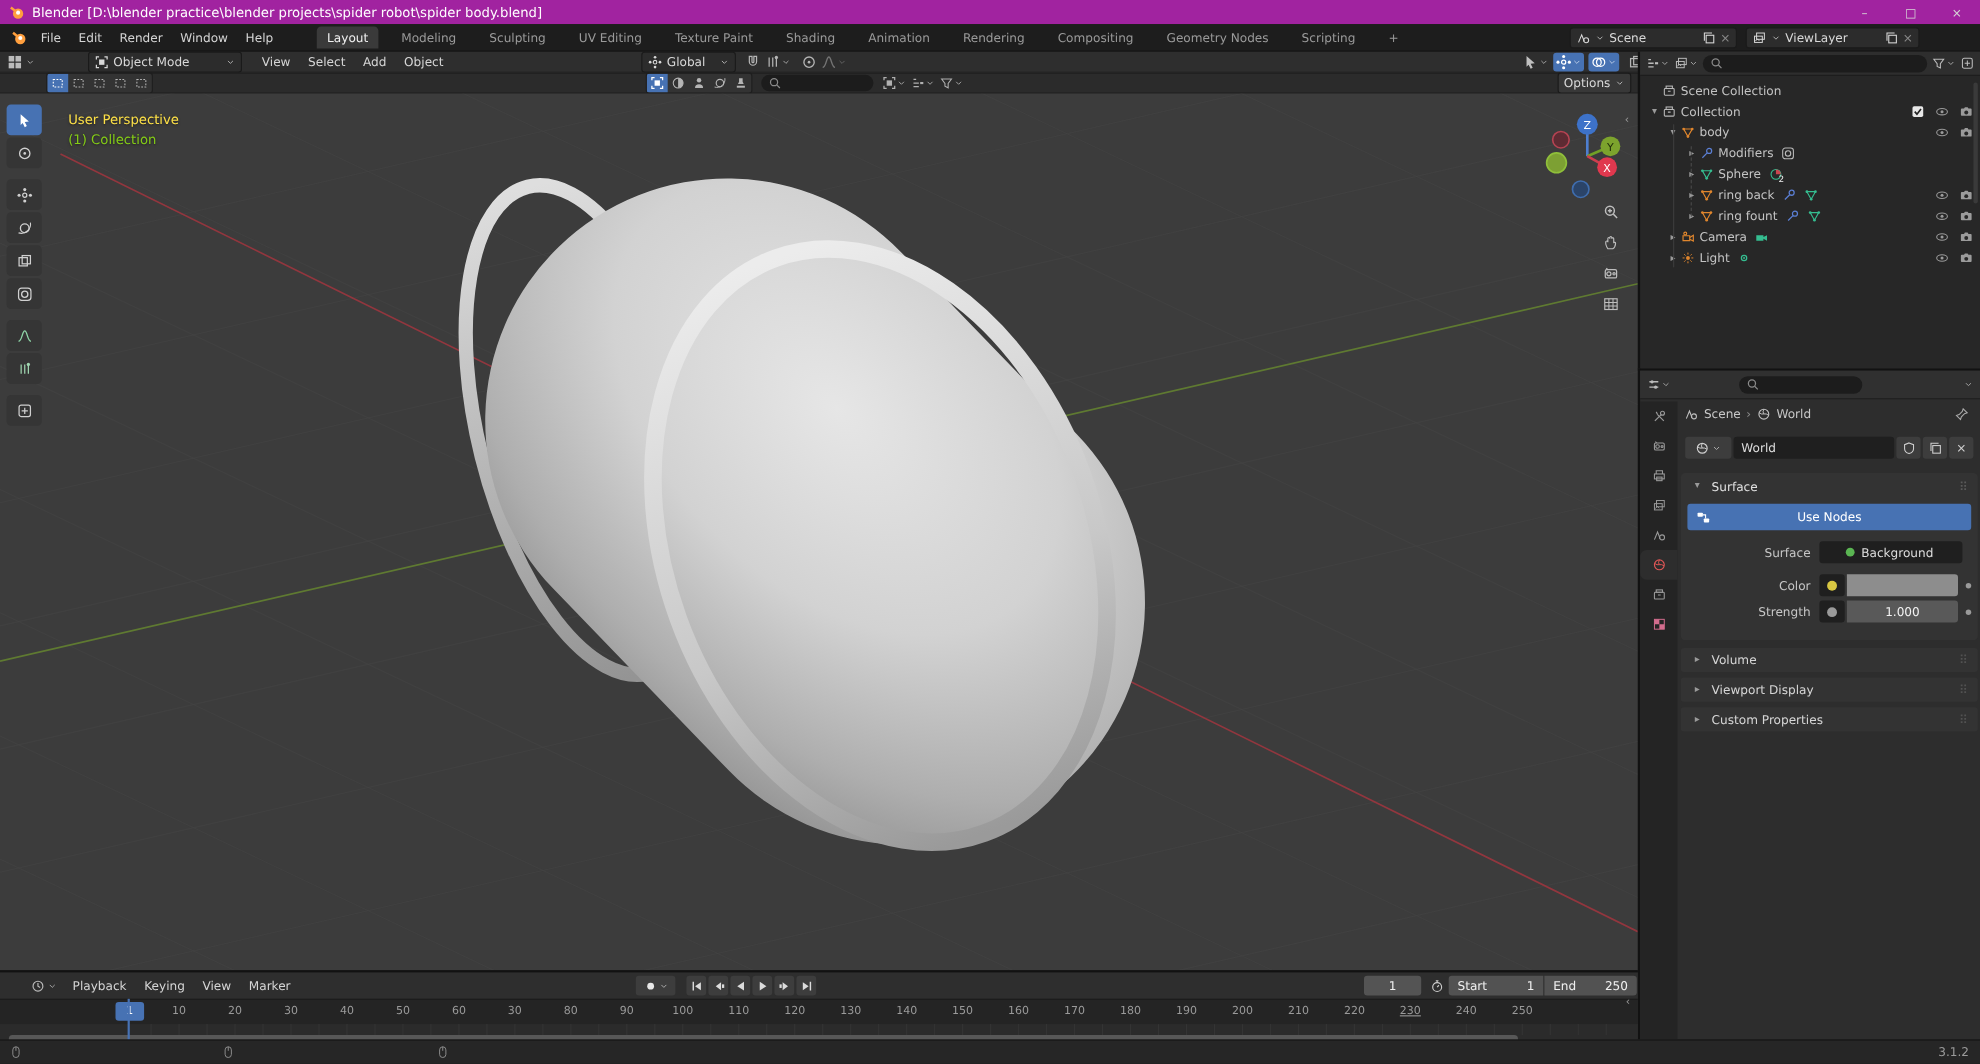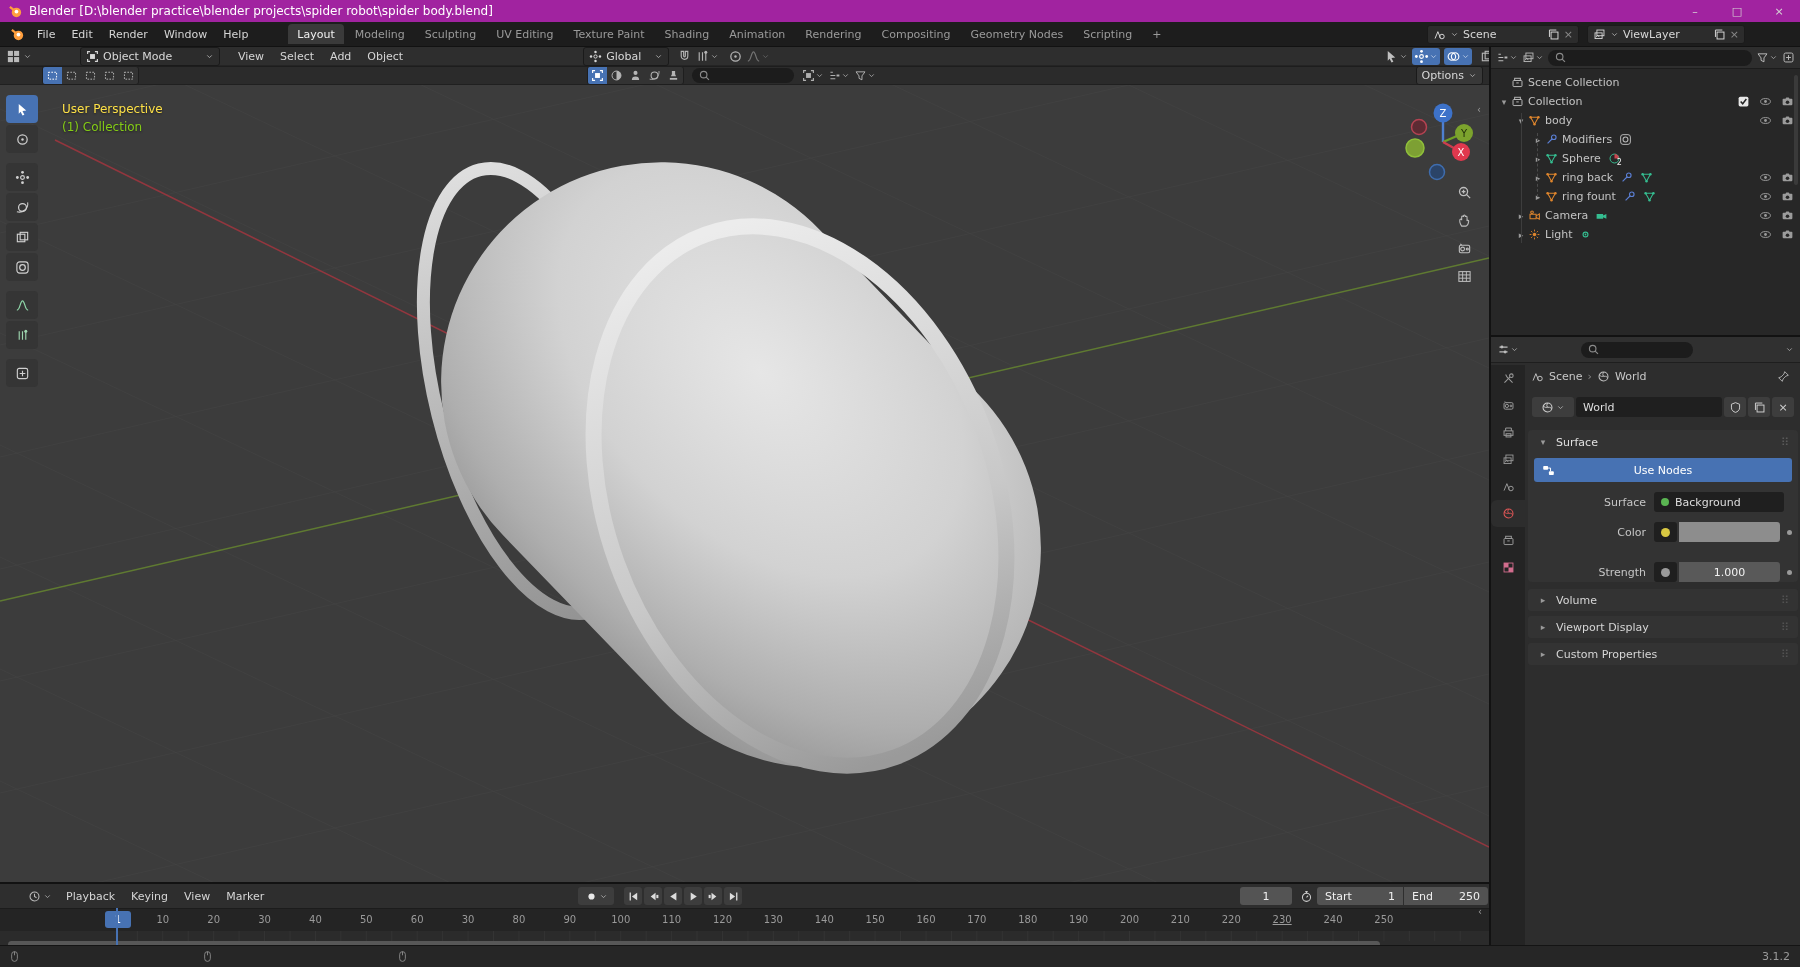--- a/index.html
+++ b/index.html
@@ -354,21 +354,21 @@
   <svg class="ic" style="margin:0 4px 0 10px">
       <use href="#i-blender"></use>
     </svg>
   <span id="top-menus" class="row" style="height:100%">
       <span class="menu-item">File</span>
       <span class="menu-item">Edit</span>
       <span class="menu-item">Render</span>
       <span class="menu-item">Window</span>
       <span class="menu-item">Help</span>
     </span>
-  <span id="ws-tabs" class="row" style="margin-left:32px;gap:2px">
+  <span id="ws-tabs" class="row" style="margin-left:32px;gap:12px">
       <span class="tab active">Layout</span>
       <span class="tab">Modeling</span>
       <span class="tab">Sculpting</span>
       <span class="tab">UV Editing</span>
       <span class="tab">Texture Paint</span>
       <span class="tab">Shading</span>
       <span class="tab">Animation</span>
       <span class="tab">Rendering</span>
       <span class="tab">Compositing</span>
       <span class="tab">Geometry Nodes</span>
@@ -1121,34 +1121,34 @@
       <span style="margin-left:auto;color:#5a5a5a;letter-spacing:1px">⠿</span>
     </div>
     <div class="row" style="margin:4px 6px 0 6px;height:24px;background:#4772b3;border-radius:3px;color:#fff;position:relative">
       <svg class="ic14" style="position:absolute;left:8px">
           <use href="#i-nodes"></use>
         </svg>
       <span style="flex:1;text-align:center">Use Nodes</span>
     </div>
     <div class="row" style="margin-top:10px;height:20px">
       <span style="width:126px;text-align:right;padding-right:8px;color:#c6c6c6">Surface</span>
-      <span class="field" style="width:130px;height:20px;padding:0 7px;gap:6px">
+      <span class="field" style="width:130px;height:20px;padding:0 24px;gap:6px">
         <span class="dot" style="width:8px;height:8px;background:#5ab552"></span>
         <span>Background</span>
       </span>
     </div>
     <div class="row" style="margin-top:10px;height:20px">
       <span style="width:126px;text-align:right;padding-right:8px;color:#c6c6c6">Color</span>
       <span class="field" style="width:23px;height:20px;justify-content:center">
           <span class="dot" style="width:9px;height:9px;background:#d8c742"></span>
         </span>
       <span style="width:101px;height:20px;background:#8d8d8d;border-radius:0 3px 3px 0;margin-left:2px"></span>
       <span class="dot" style="width:5px;height:5px;background:#9a9a9a;margin-left:7px"></span>
     </div>
-    <div class="row" style="margin-top:20px;height:20px">
+    <div class="row" style="margin-top:4px;height:20px">
       <span style="width:126px;text-align:right;padding-right:8px;color:#c6c6c6">Strength</span>
       <span class="field" style="width:23px;height:20px;justify-content:center">
           <span class="dot" style="width:9px;height:9px;background:#9a9a9a"></span>
         </span>
       <span style="width:101px;height:20px;background:#595959;border-radius:0 3px 3px 0;margin-left:2px;display:flex;align-items:center;justify-content:center;color:#f2f2f2">1.000</span>
       <span class="dot" style="width:5px;height:5px;background:#9a9a9a;margin-left:7px"></span>
     </div>
   </div>
   <div id="collapsed-panels">
       <div class="panel-strip abs" style="left: 37px; top: 252px; width: 270px; height: 22px;">

